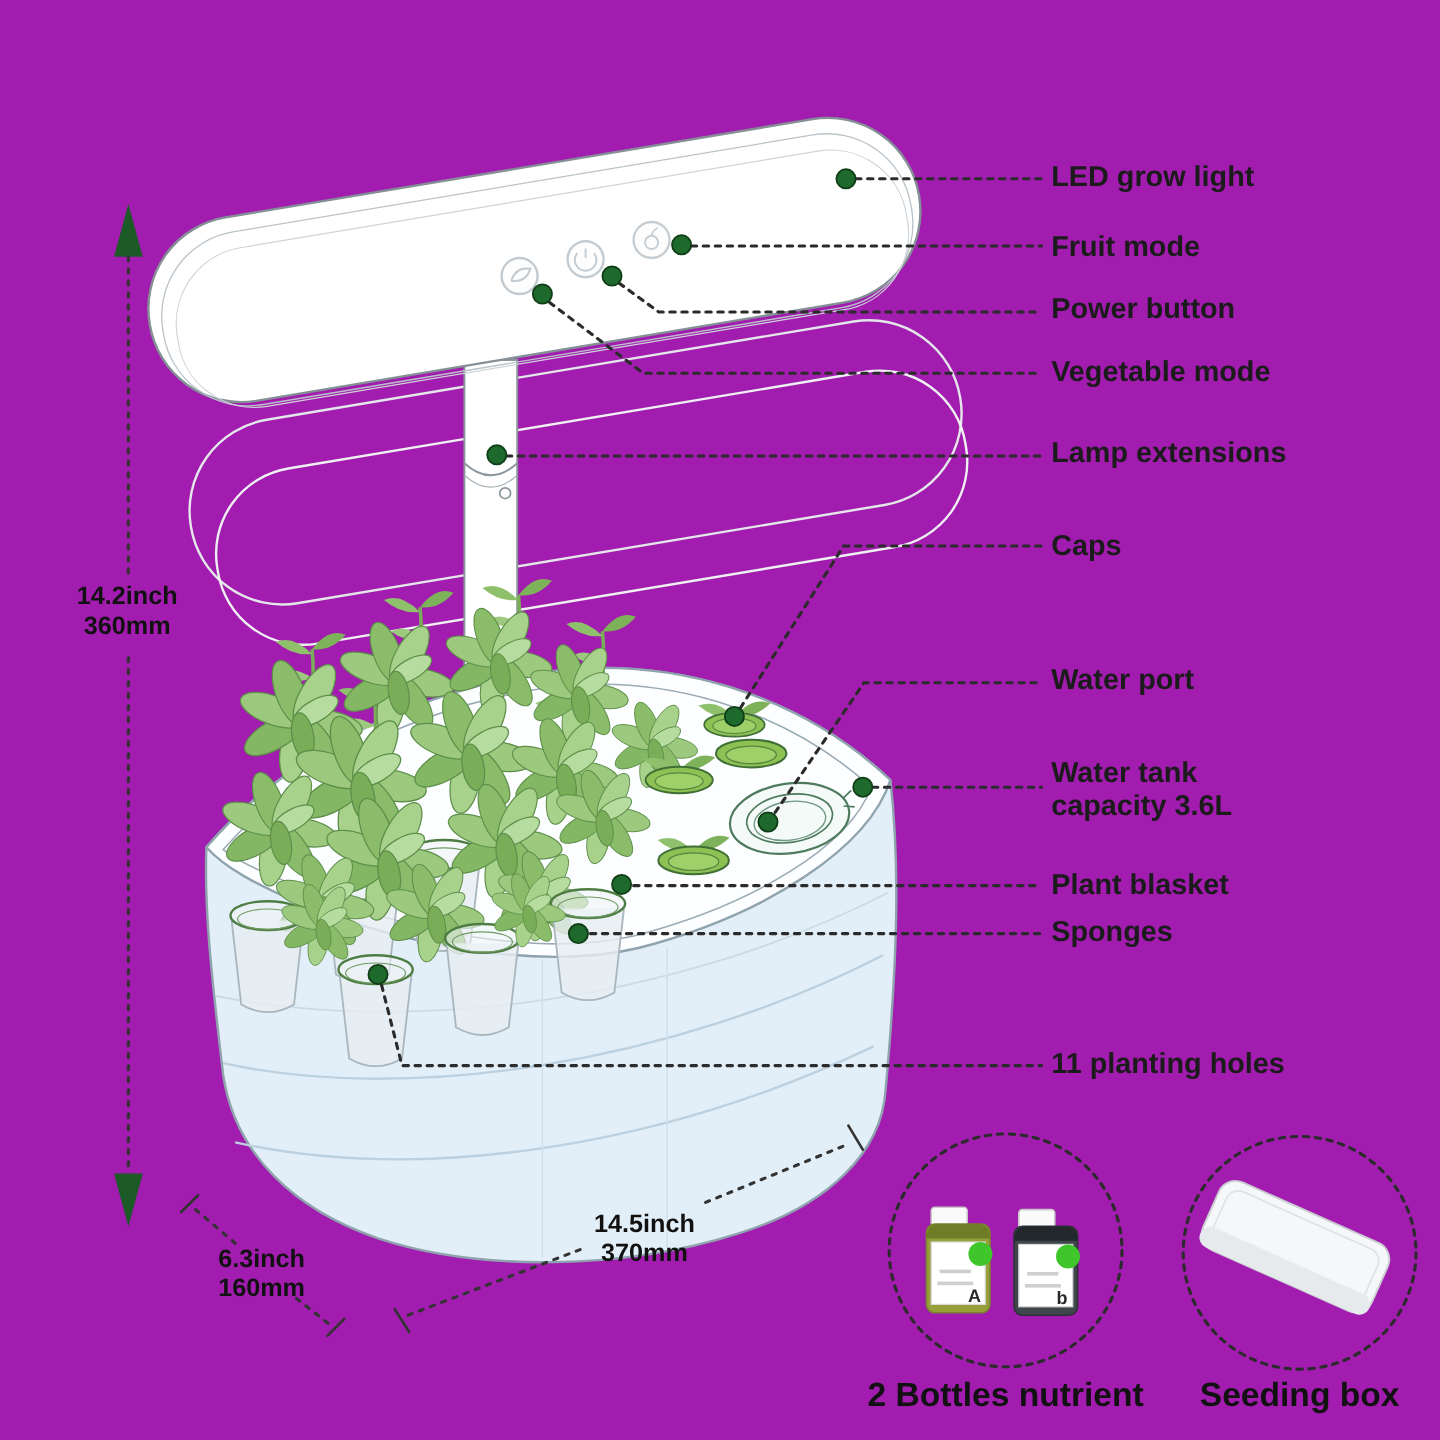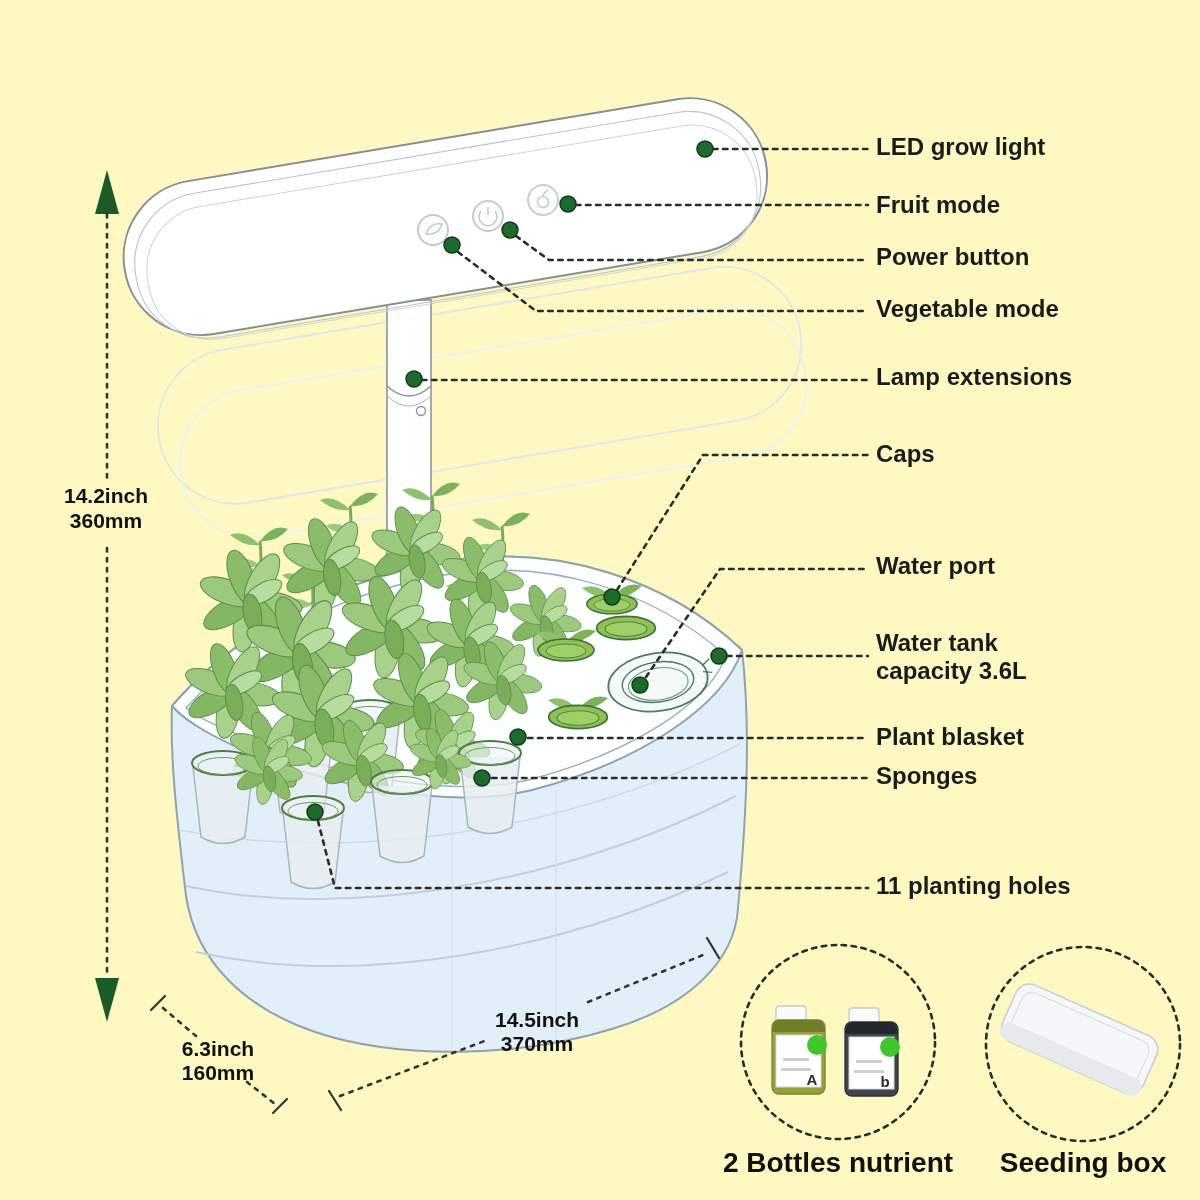--- a/index.html
+++ b/index.html
@@ -1,16 +1,16 @@
 <!DOCTYPE html>
 <html><head>
 <meta charset="utf-8">
 <style>
   html,body{margin:0;padding:0;background:#ffffff;}
-  .stage{position:relative;width:1200px;height:1200px;background:#fef9c3;overflow:hidden;
+  .stage{position:relative;width:1200px;height:1200px;background:#a21caf;overflow:hidden;
          font-family:"Liberation Sans", sans-serif;}
   svg{position:absolute;left:0;top:0;}
   text{font-family:"Liberation Sans", sans-serif;}
   .lbl{font-size:24px;font-weight:700;fill:#1b1b1b;}
   .dimt{font-size:21px;font-weight:700;fill:#111;text-anchor:middle;}
   .capt{font-size:28px;font-weight:700;fill:#111;text-anchor:middle;}
   .ltr{font-size:15px;font-weight:700;fill:#2a2a2a;text-anchor:middle;}
   .co{stroke:#2b2b2b;stroke-width:2.6;fill:none;stroke-dasharray:4.5 5.5;stroke-linecap:round;}
   .dim{stroke:#333;stroke-width:2.6;fill:none;stroke-dasharray:3.5 6.5;stroke-linecap:round;}
   .tick{stroke:#333;stroke-width:2.2;stroke-linecap:round;}

